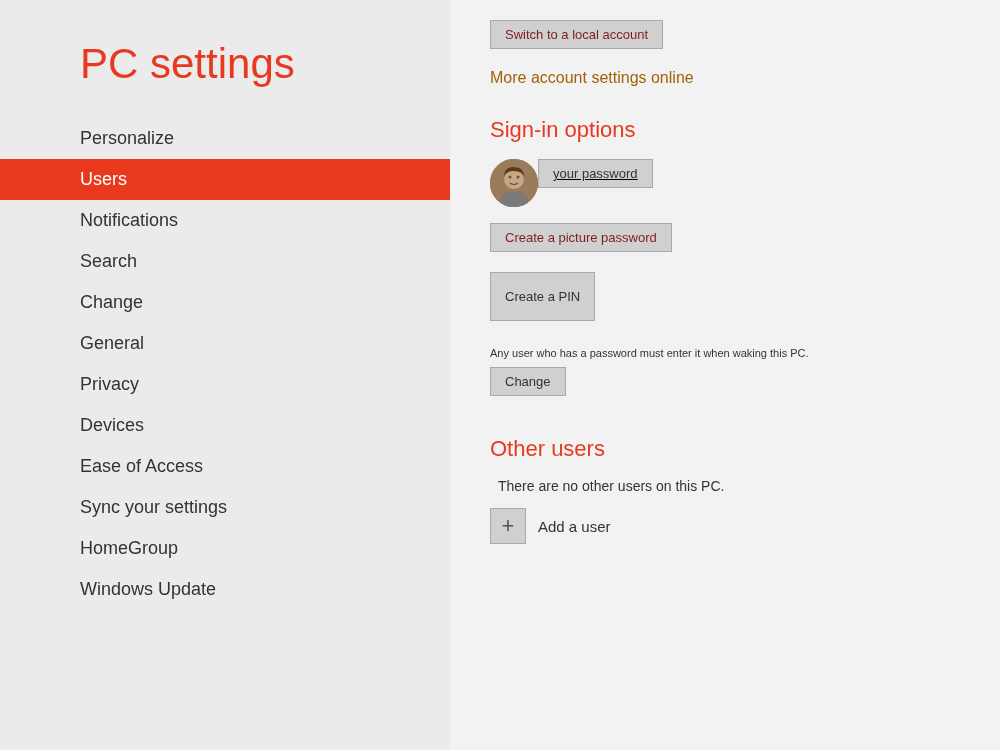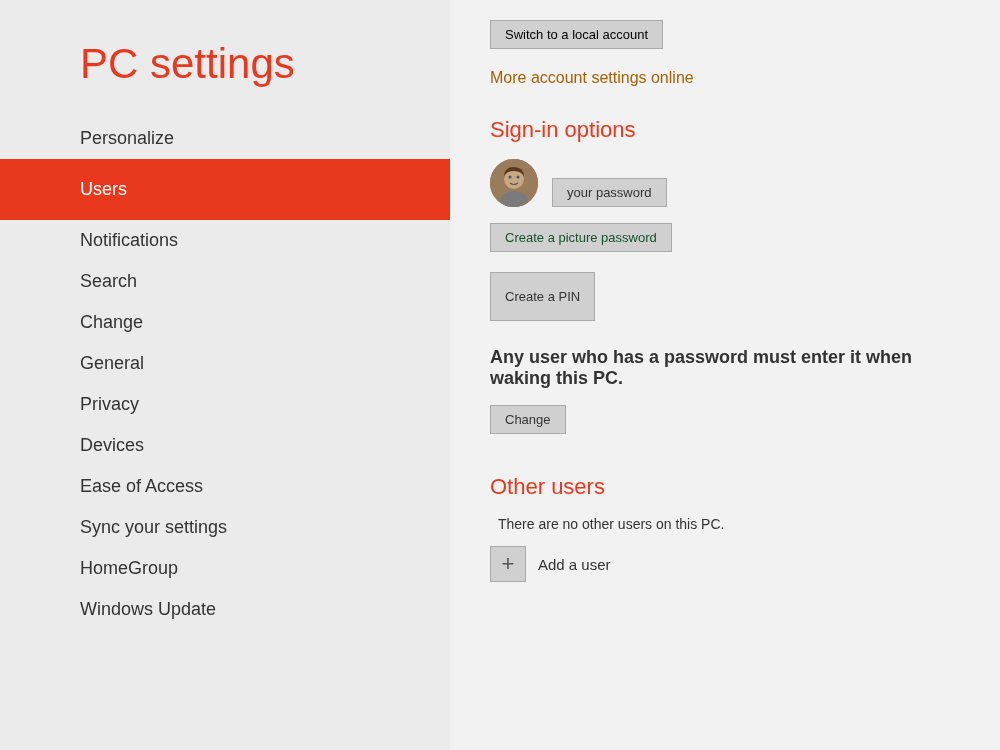--- a/index.html
+++ b/index.html
@@ -31,61 +31,61 @@
       padding: 10px 0;
       font-size: 18px;
       font-weight: 300;
       color: #333;
       cursor: pointer;
       list-style: none;
     }
     .nav-item.active {
       background-color: #e8391e;
       color: white;
-      padding: 20px 20px;
+      padding: 10px 20px;
       margin-left: -80px;
       padding-left: 80px;
       margin-right: 0;
       width: calc(100% + 80px);
     }
     .main-content {
       flex: 1;
       background-color: #f2f2f2;
       padding: 20px 40px;
       overflow-y: auto;
     }
     .switch-local-btn {
       display: inline-block;
       background-color: #d0d0d0;
       border: 1px solid #aaa;
       padding: 6px 14px;
       font-size: 13px;
-      color: #000000;
+      color: #7f1d1d;
       cursor: pointer;
       margin-bottom: 10px;
     }
     .more-account-link {
       display: block;
       color: #a16207;
       font-size: 16px;
       text-decoration: none;
       margin-bottom: 30px;
       cursor: pointer;
     }
     .section-title {
       font-size: 22px;
       font-weight: 300;
       color: #e8391e;
       margin-bottom: 16px;
     }
     .signin-options-row {
       display: flex;
-      align-items: flex-end;
+      align-items: flex-start;
       margin-bottom: 16px;
-      gap: 14px;
+      text-decoration: underline;
     }
     .user-avatar {
       width: 48px;
       height: 48px;
       border-radius: 50%;
       background-color: #8a8a8a;
       overflow: hidden;
       flex-shrink: 0;
       position: relative;
     }
@@ -105,39 +105,38 @@
       font-size: 13px;
       color: #333;
       cursor: pointer;
     }
     .picture-password-btn {
       display: inline-block;
       background-color: #d0d0d0;
       border: 1px solid #aaa;
       padding: 6px 14px;
       font-size: 13px;
-      color: #14532d;
+      color: #7f1d1d;
       cursor: pointer;
       margin-bottom: 10px;
     }
     .pin-btn {
       display: inline-block;
       background-color: #d0d0d0;
       border: 1px solid #aaa;
       padding: 16px 14px;
       font-size: 13px;
       color: #333;
       cursor: pointer;
       margin-bottom: 16px;
     }
     .wake-text {
-      font-size: 18px;
-      color: #333;
-      margin-bottom: 16px;
-      font-weight: bold;
+      font-size: 11px;
+      color: #333;
+      margin-bottom: 8px;
     }
     .change-btn {
       display: inline-block;
       background-color: #d0d0d0;
       border: 1px solid #aaa;
       padding: 6px 14px;
       font-size: 13px;
       color: #333;
       cursor: pointer;
       margin-bottom: 30px;

